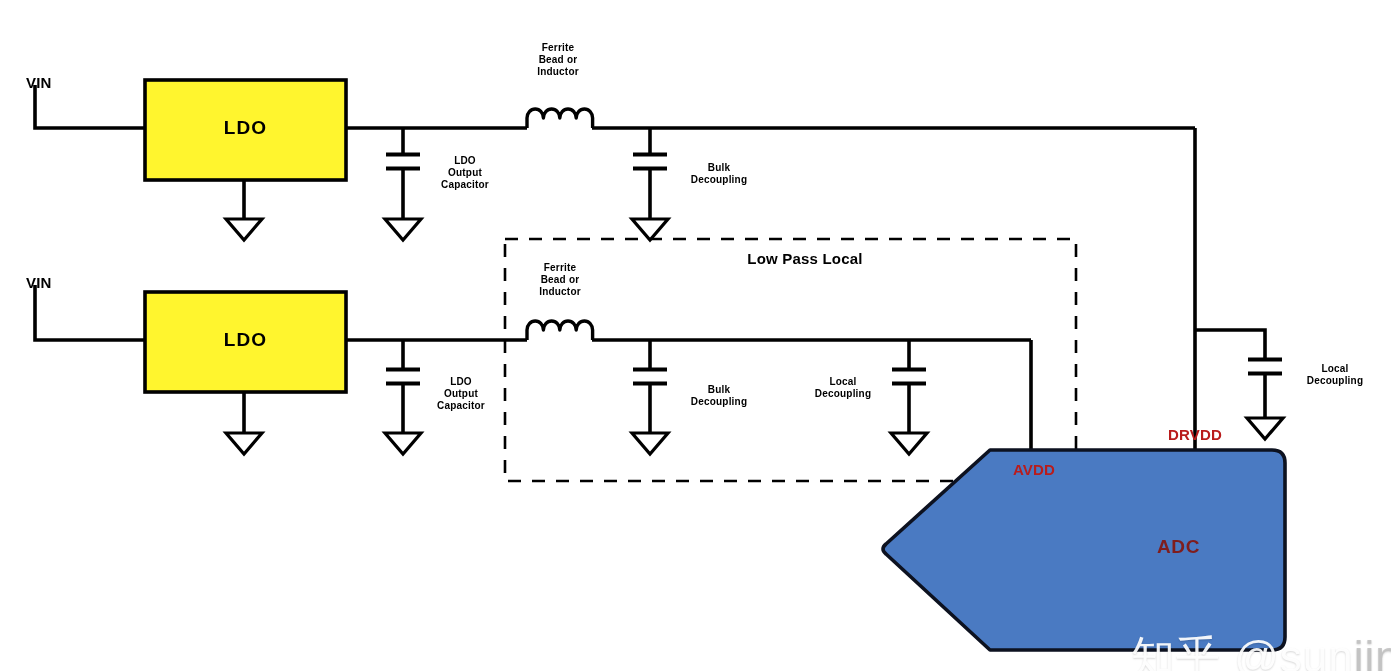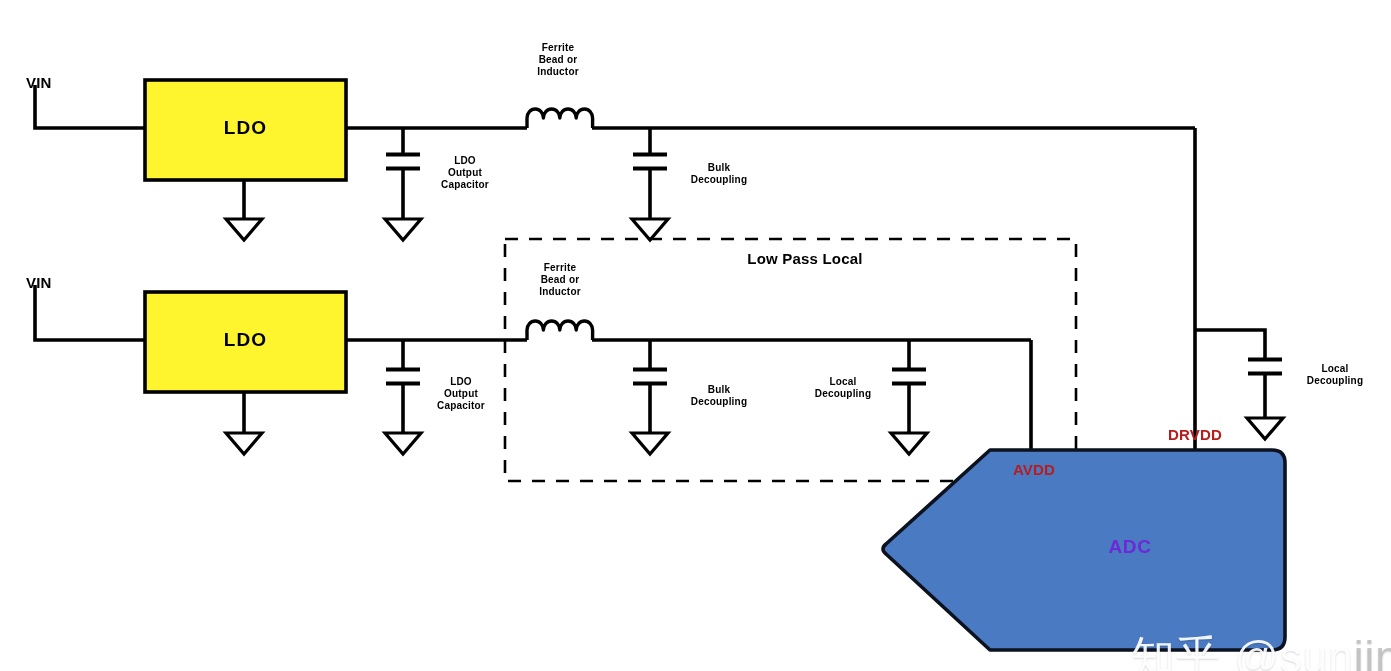--- a/index.html
+++ b/index.html
@@ -35,21 +35,21 @@
     letter-spacing: 0.2px;
   }
   .lbl-c { text-align: center; }
   .lbl-l { text-align: right; }
 
   .vin-label   { font-size: 15px; }
   .ldo-label   { font-size: 19px; letter-spacing: 1.2px; }
   .part-label  { font-size: 10px; margin-top: 16px; }
   .lpf-label   { font-size: 15px; }
   .pin-label   { font-size: 15px; color: #b91c1c; }
-  .adc-label   { font-size: 19px; color: #6d28d9; letter-spacing: 0.6px; }
+  .adc-label   { font-size: 19px; color: #7f1d1d; letter-spacing: 0.6px; text-align: right; }
 
   .watermark {
     position: absolute;
     font-family: "Liberation Sans", sans-serif;
     font-size: 44px;
     color: rgba(255,255,255,0.93);
     white-space: pre;
     letter-spacing: 1px;
     text-shadow: 0 1px 2px rgba(0,0,0,0.16);
   }

